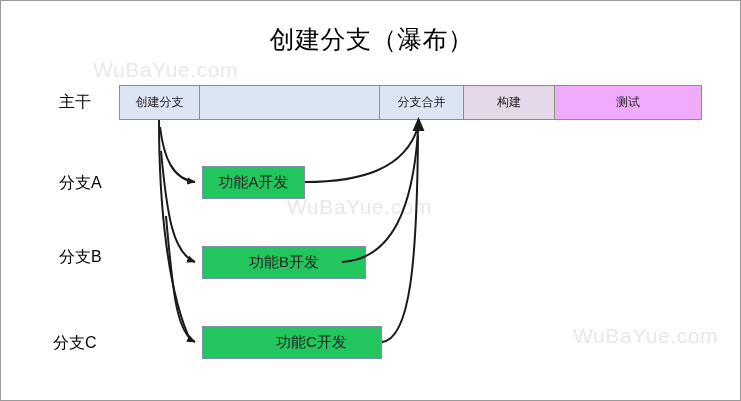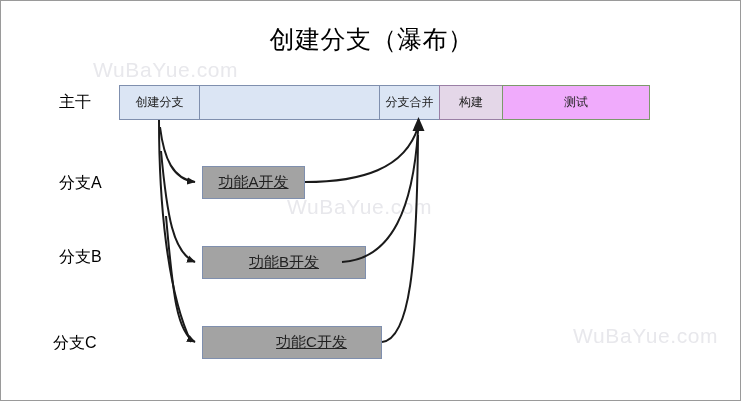--- a/index.html
+++ b/index.html
@@ -76,30 +76,29 @@
   }
   .seg:last-child { border-right: 1px solid #7f8fae; }
   .seg.blue  { background: #dbe5f4; }
   .seg.pink  { background: #e4d7e8; border-color: #9a7fa5; }
   .seg.green { background: #f0abfc; border-color: #7c9a6b; }
 
   
   .task {
     position: absolute;
     height: 33px;
-    background: #a3a3a3;
+    background: #22c55e;
     border: 1px solid #7f8fae;
     box-sizing: border-box;
     display: flex;
     align-items: center;
     justify-content: center;
     font-size: 15px;
     color: #222222;
     white-space: nowrap;
-    text-decoration: underline;
   }
   .task-a { left: 201px; top: 165px; width: 103px; }
   .task-b { left: 201px; top: 245px; width: 164px; }
   .task-c { left: 201px; top: 325px; width: 180px; padding-left: 39px; }
 
   svg.overlay {
     position: absolute;
     left: 0;
     top: 0;
     width: 741px;
@@ -119,22 +118,22 @@
   <div class="watermark wm3">WuBaYue.com</div>
 
   <div class="row-label lbl-trunk">主干</div>
   <div class="row-label lbl-a">分支A</div>
   <div class="row-label lbl-b">分支B</div>
   <div class="row-label lbl-c">分支C</div>
 
   <div class="trunk">
     <div class="seg blue" style="width:80px">创建分支</div>
     <div class="seg blue" style="width:180px"></div>
-    <div class="seg blue" style="width:60px">分支合并</div>
-    <div class="seg pink" style="width:63px">构建</div>
+    <div class="seg blue" style="width:84px">分支合并</div>
+    <div class="seg pink" style="width:91px">构建</div>
     <div class="seg green" style="width:148px">测试</div>
   </div>
 
   <div class="task task-a">功能A开发</div>
   <div class="task task-b">功能B开发</div>
   <div class="task task-c">功能C开发</div>
 
   <svg class="overlay" viewBox="0 0 741 401">
     <defs>
       <marker id="arrowRight" markerWidth="9" markerHeight="9" refX="8" refY="4.5" orient="auto" markerUnits="userSpaceOnUse">

